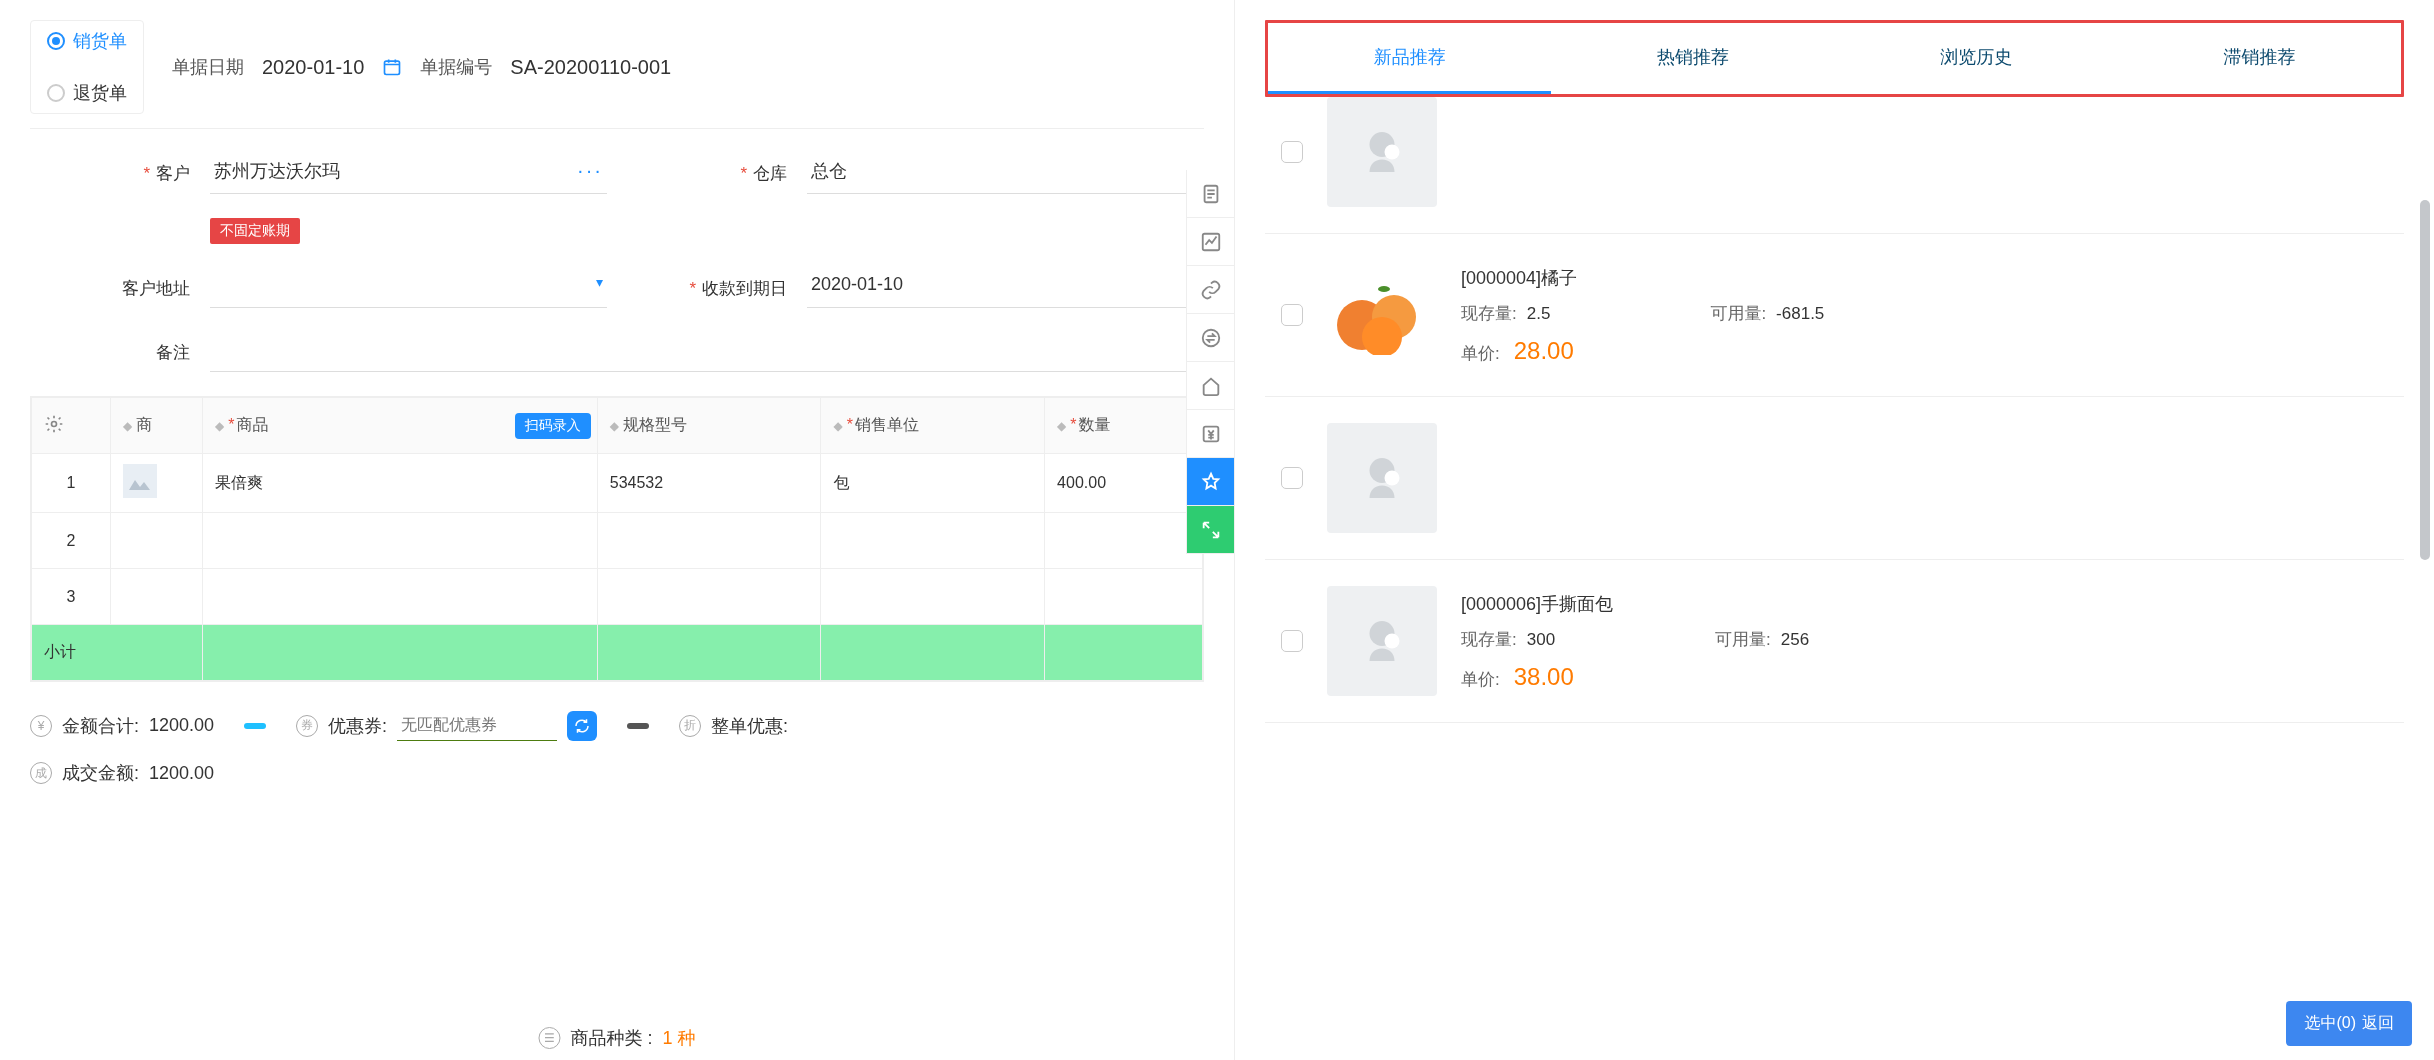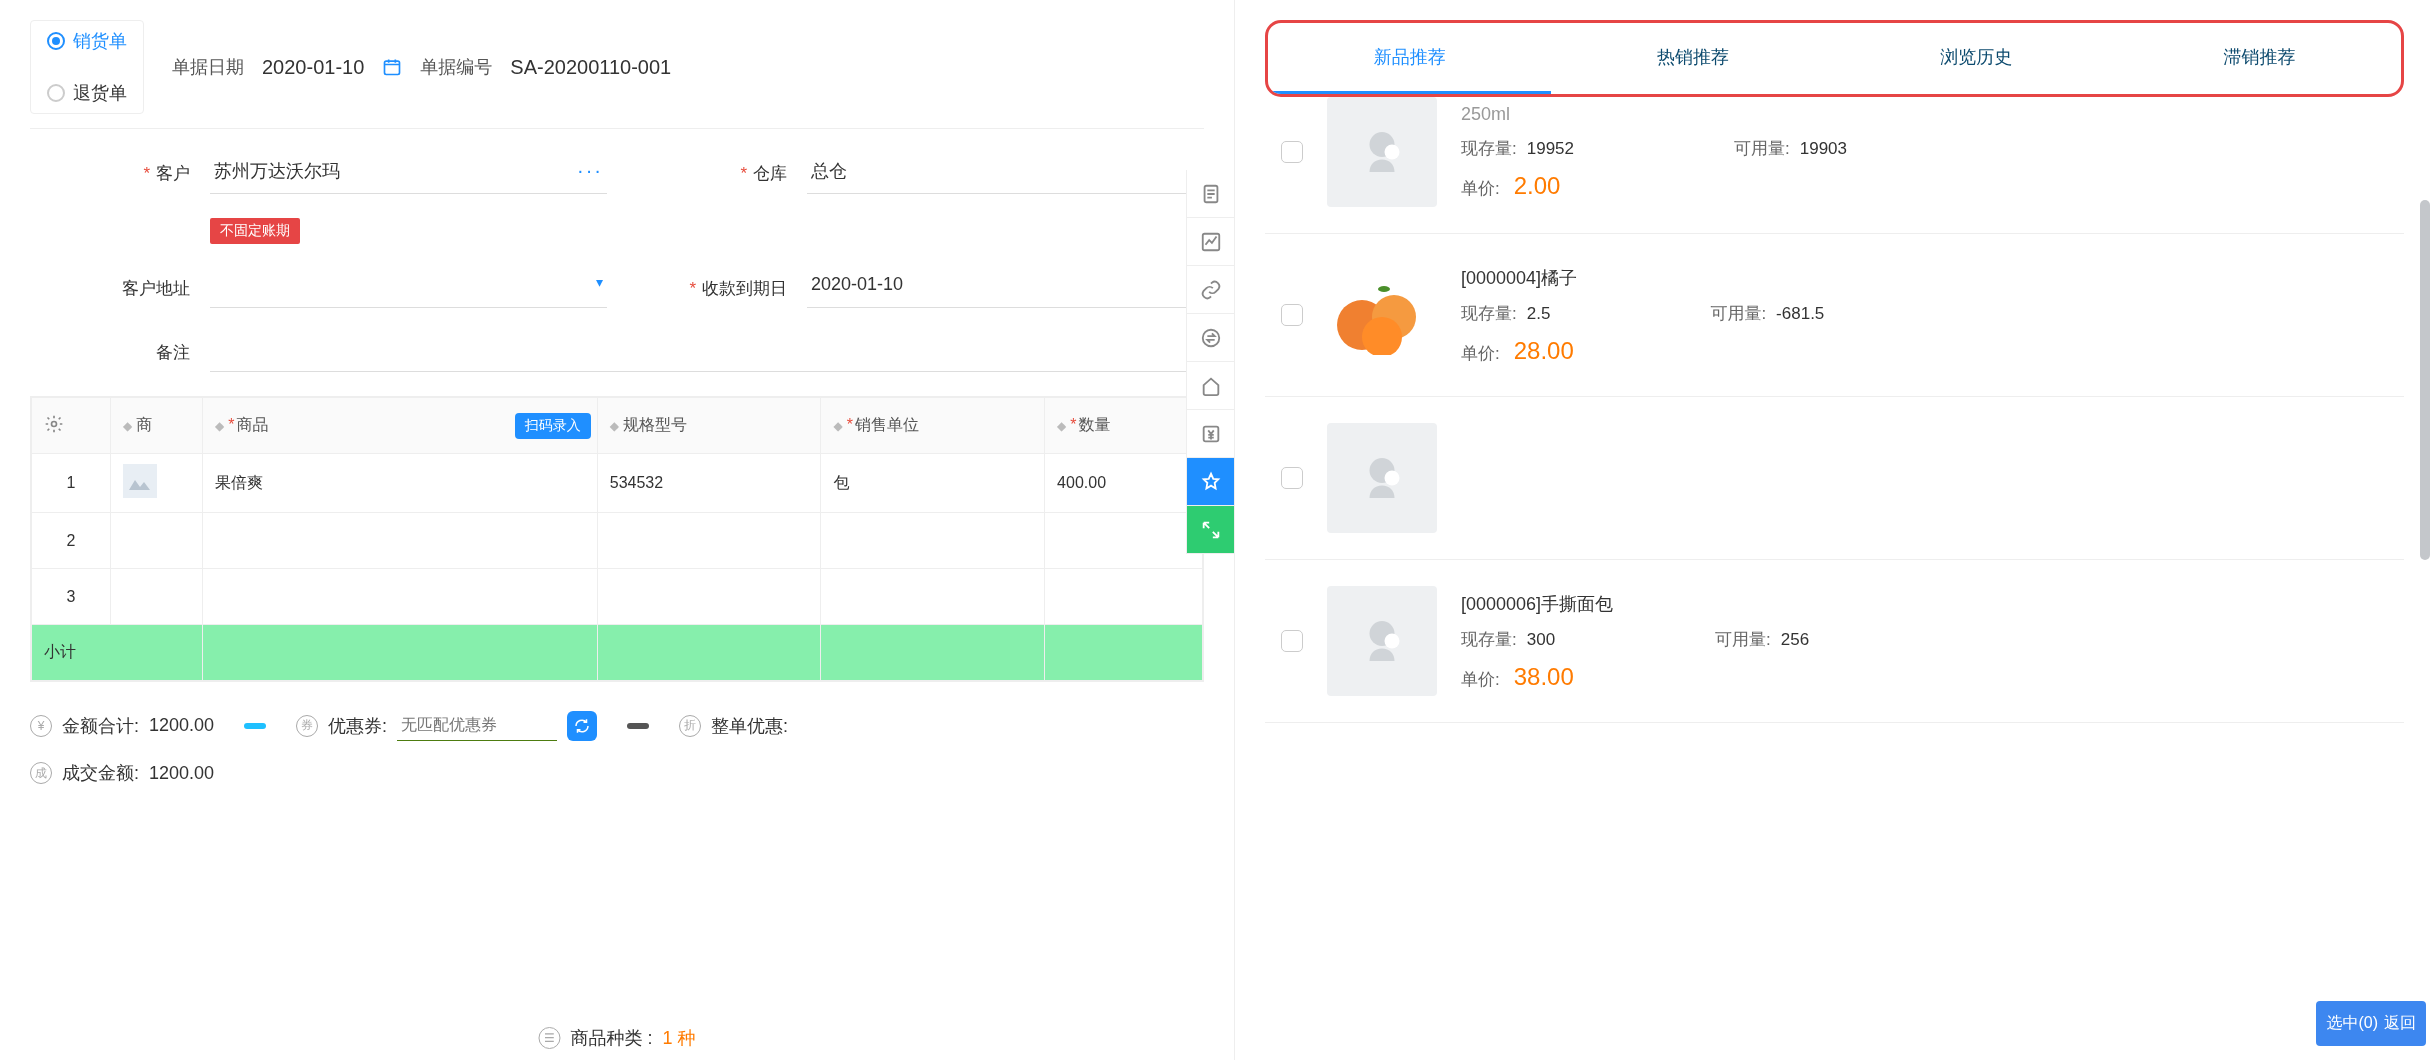--- a/index.html
+++ b/index.html
@@ -45,37 +45,37 @@
 .side-icons { position: absolute; right: 0; top: 170px; width: 48px; display: flex; flex-direction: column; }
 .side-icon { width: 48px; height: 48px; display: flex; align-items: center; justify-content: center; border-left: 1px solid #eee; border-bottom: 1px solid #eee; background: #fff; }
 .side-icon svg { width: 22px; height: 22px; stroke: #888; fill: none; }
 .side-icon.active { background: #1f8fff; }
 .side-icon.active svg { stroke: #fff; }
 .side-icon.green { background: #2ecc71; }
 .side-icon.green svg { stroke: #fff; }
 .right-panel { width: 1200px; border-left: 1px solid #eee; display: flex; flex-direction: column; position: relative; }
 .right-header { padding: 22px 30px; font-size: 20px; font-weight: 500; border-bottom: 1px solid #eee; display: flex; align-items: center; justify-content: space-between; }
 .close-x { font-size: 22px; color: #666; cursor: pointer; }
-.rec-tabs { display: flex; border: 3px solid #e64545; border-radius: 16px; margin: 20px 30px 0; overflow: hidden; }
+.rec-tabs { display: flex; border: 3px solid #e64545; border-radius: 1px; margin: 20px 30px 0; overflow: hidden; }
 .rec-tab { flex: 1; text-align: center; padding: 22px 0; font-size: 18px; color: #0c4a6e; cursor: pointer; }
 .rec-tab.active { color: #1f8fff; border-bottom: 3px solid #1f8fff; }
 .product-list { flex: 1; overflow-y: auto; padding: 0 30px; }
 .product-row { display: flex; align-items: center; gap: 24px; padding: 26px 16px; border-bottom: 1px solid #eee; }
 .pcheck { width: 22px; height: 22px; border: 1.5px solid #ccc; border-radius: 5px; flex-shrink: 0; cursor: pointer; }
 .pimg { width: 110px; height: 110px; background: #eef0f2; border-radius: 4px; display:flex; align-items:center; justify-content:center; flex-shrink: 0; }
 .pimg.placeholder svg { width: 60px; height: 60px; fill: #d0d4d8; }
 .pimg.orange-img { background: #fff; }
 .pinfo { flex: 1; display: flex; flex-direction: column; gap: 12px; }
 .pname { font-size: 18px; color: #333; }
 .pstats { display: flex; gap: 160px; font-size: 17px; color: #666; }
 .pstats .v { color: #333; margin-left: 10px; }
 .pprice-row { font-size: 17px; color: #666; }
 .pprice { color: #ff7b00; font-size: 24px; font-weight: 500; margin-left: 14px; }
 .scrollbar-visual { position: absolute; right: 4px; top: 200px; width: 10px; height: 360px; background: #c4c7cb; border-radius: 5px; }
-.bottom-action { position: absolute; right: 8px; bottom: 14px; background: #3d87f0; color: #fff; padding: 12px 10px; border-radius: 4px; font-size: 16px; cursor: pointer; display: flex; gap: 6px; }
+.bottom-action { position: absolute; right: 22px; bottom: 14px; background: #3d87f0; color: #fff; padding: 12px 18px; border-radius: 4px; font-size: 16px; cursor: pointer; display: flex; gap: 6px; }
 .orange-svg { width: 100px; height: 80px; }
 </style>
 </head>
 <body>
 
 <div class="app">
   <div class="left-panel">
 
     <div class="doc-type-tabs">
       <div class="radio-group">
@@ -292,28 +292,20 @@
     <div class="product-list" id="product-list">
         <div class="product-row" style="padding-top: 0px;">
           <span class="pcheck"></span>
           <div class="pimg placeholder">
             <svg viewBox="0 0 24 24">
               <circle cx="12" cy="9" r="5"></circle>
               <circle cx="16" cy="12" r="3" fill="#fff"></circle>
               <path d="M7 20c0-3 2-5 5-5s5 2 5 5z"></path>
             </svg>
           </div>
-          <div class="pinfo">
-            <div class="pname" style="color:#999">250ml</div>
-            <div class="pstats">
-              <span>现存量:<span class="v">19952</span></span>
-              <span>可用量:<span class="v">19903</span></span>
-            </div>
-            <div class="pprice-row">单价:<span class="pprice">2.00</span></div>
-          </div>
         </div>
         <div class="product-row">
           <span class="pcheck"></span>
           <div class="pimg orange-img">
             <svg class="orange-svg" viewBox="0 0 100 80">
               <circle cx="30" cy="50" r="25" fill="#f08030"></circle>
               <circle cx="62" cy="42" r="22" fill="#f59a40"></circle>
               <circle cx="50" cy="62" r="20" fill="#ff8c28"></circle>
               <ellipse cx="52" cy="14" rx="6" ry="3" fill="#4a8f2a"></ellipse>
             </svg>

